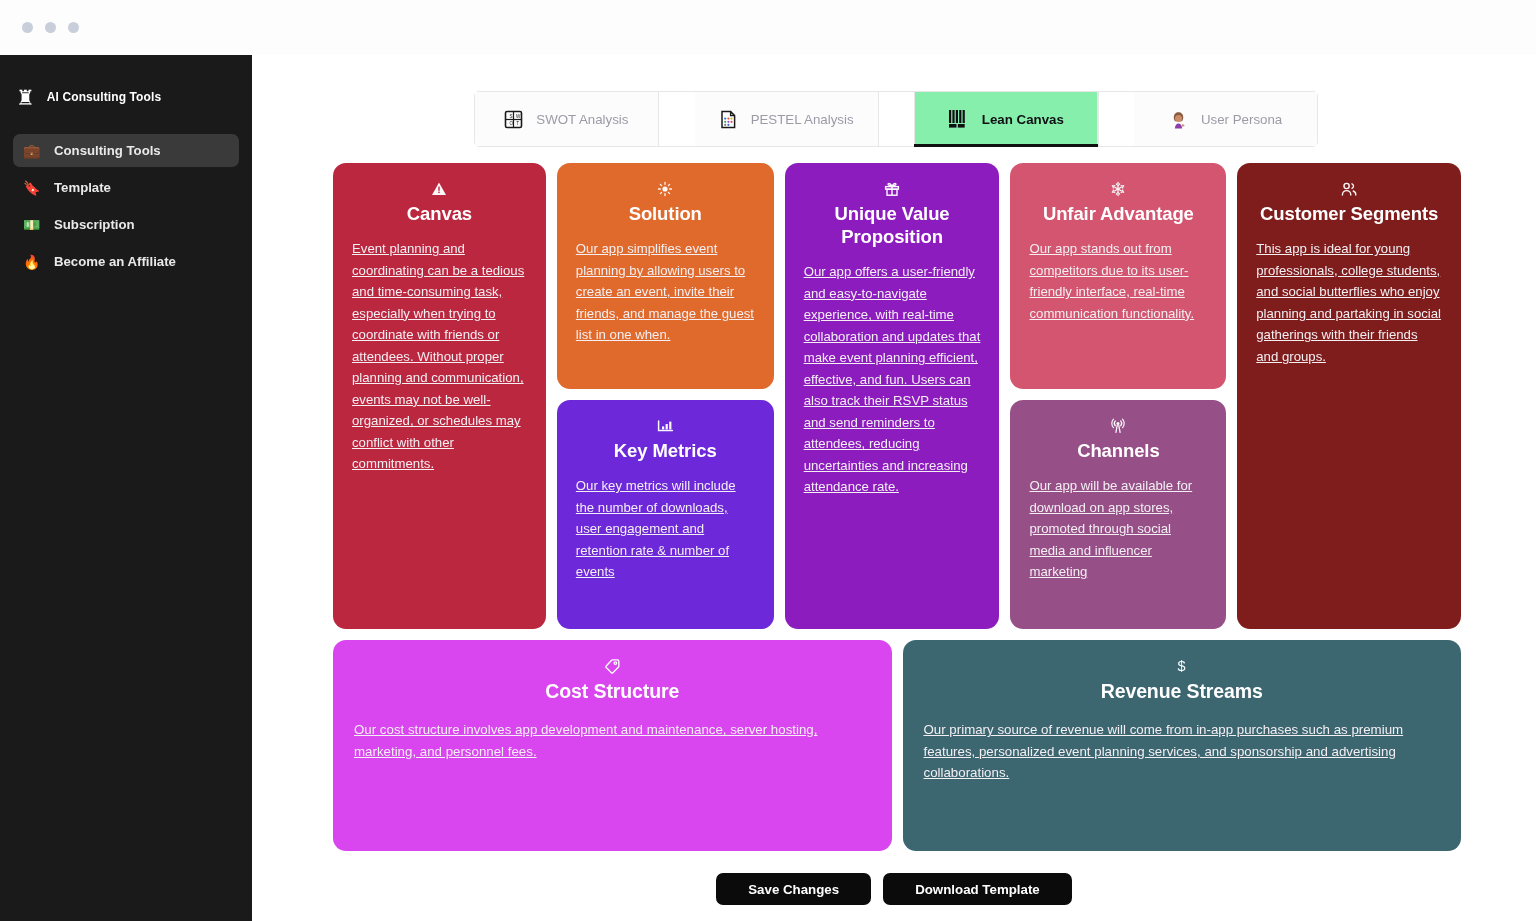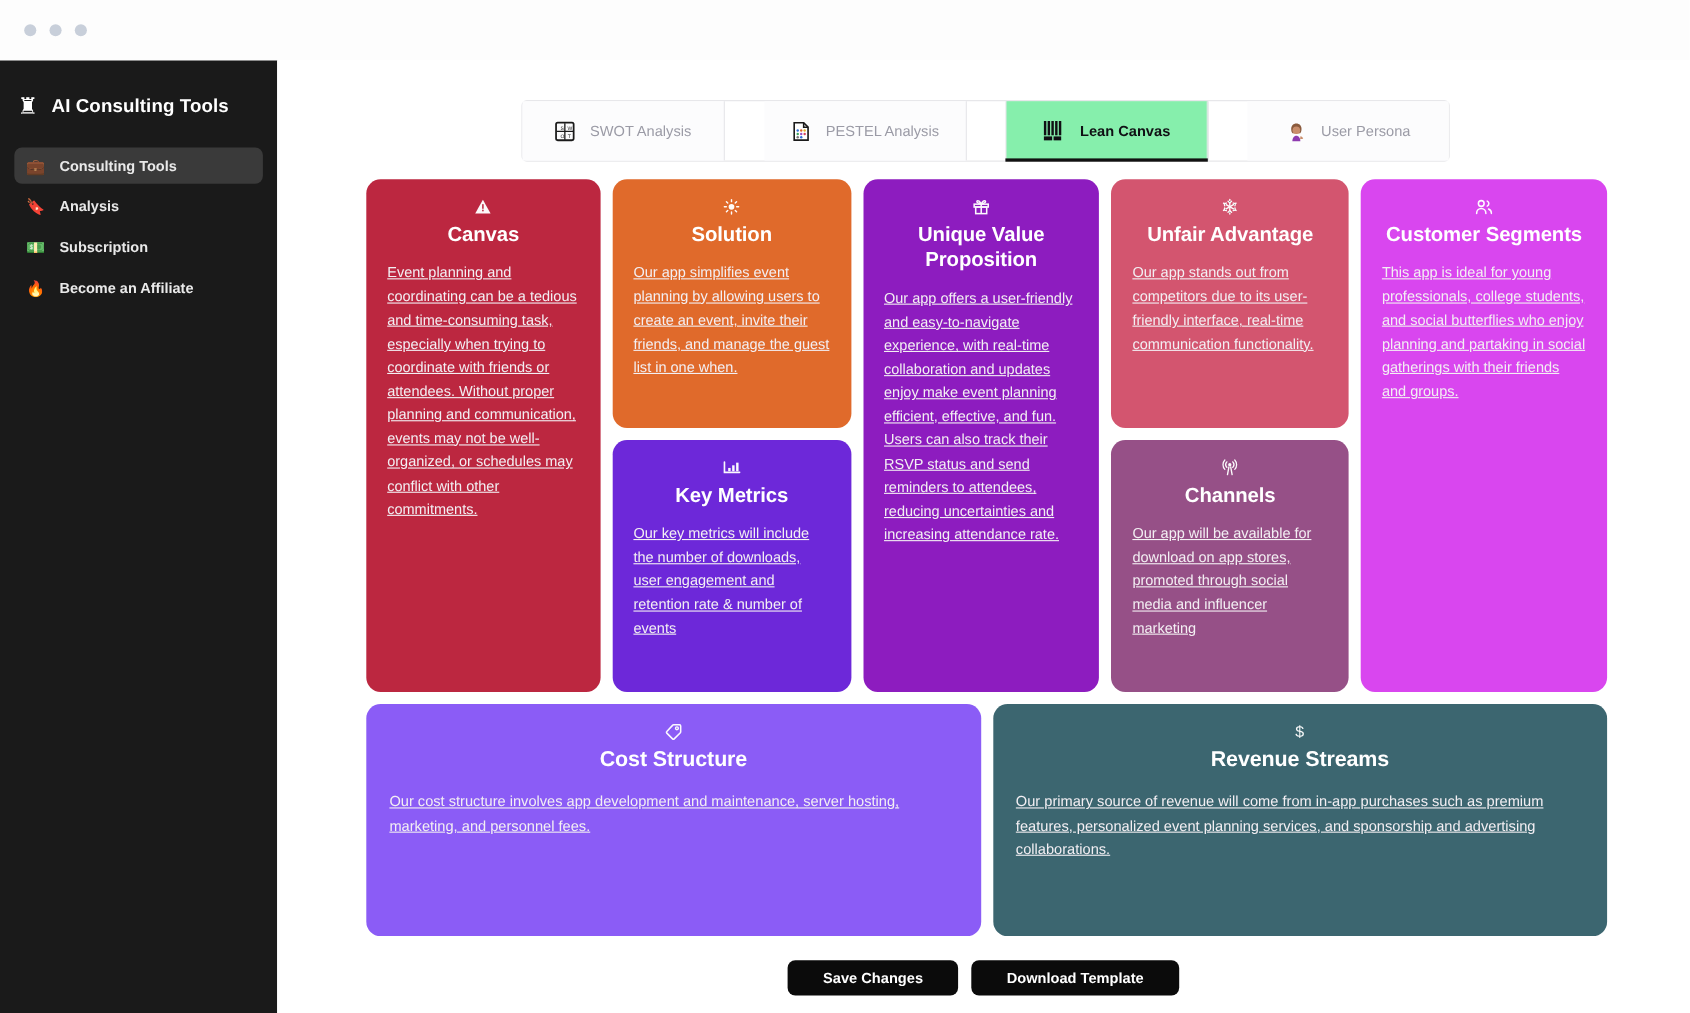--- a/index.html
+++ b/index.html
@@ -19,21 +19,21 @@
   .dots { display: flex; gap: 12px; }
   .dot { width: 11px; height: 11px; border-radius: 50%; background: #c8cfda; }
 
   
   .sidebar {
     position: absolute; top: 55px; left: 0; width: 252px; height: 866px;
     background: #1a1a1a; color: #fff; padding: 0;
   }
   .brand { display: flex; align-items: center; gap: 12px; padding: 22px 16px 0 16px; height: 62px; }
   .brand-icon { font-size: 21px; line-height: 1; }
-  .brand-title { font-size: 17px; font-weight: bold; letter-spacing: .1px; color: #fff; }
+  .brand-title { font-size: 12px; font-weight: bold; letter-spacing: .1px; color: #fff; }
   .nav { margin-top: 17px; padding: 0 13px; display: flex; flex-direction: column; gap: 4px; }
   .nav-item {
     display: flex; align-items: center; gap: 12px;
     height: 33px; padding: 0 10px; border-radius: 7px;
     font-size: 13.2px; font-weight: bold; color: #e9e9e9; cursor: pointer;
   }
   .nav-item.active { background: #3a3a3a; }
   .nav-ico { width: 19px; text-align: center; font-size: 14px; line-height: 1; }
 
   
@@ -120,21 +120,21 @@
       <span class="brand-icon">♜</span>
       <span class="brand-title">AI Consulting Tools</span>
     </div>
     <div class="nav">
       <div class="nav-item active">
         <span class="nav-ico">💼</span>
         <span>Consulting Tools</span>
       </div>
       <div class="nav-item">
         <span class="nav-ico">🔖</span>
-        <span>Analysis</span>
+        <span>Template</span>
       </div>
       <div class="nav-item">
         <span class="nav-ico">💵</span>
         <span>Subscription</span>
       </div>
       <div class="nav-item">
         <span class="nav-ico">🔥</span>
         <span>Become an Affiliate</span>
       </div>
     </div>
@@ -259,21 +259,21 @@
           <div class="card h-tall" style="background:#8d1cbf">
             <div class="card-ico">
               <svg width="16" height="16" viewBox="0 0 16 16">
                   <rect x="1.6" y="5.6" width="12.8" height="2.6" fill="none" stroke="#fff" stroke-width="1.4"></rect>
                   <rect x="3" y="8.2" width="10" height="6" fill="none" stroke="#fff" stroke-width="1.4"></rect>
                   <line x1="8" y1="5.6" x2="8" y2="14.2" stroke="#fff" stroke-width="1.4"></line>
                   <path d="M8 5.4C6.6 3 5.4 2 4.4 2.6 3.4 3.2 4.6 5 8 5.4zM8 5.4c1.4-2.4 2.6-3.4 3.6-2.8 1 .6-.2 2.4-3.6 2.8z" fill="none" stroke="#fff" stroke-width="1.3"></path>
                 </svg>
             </div>
             <div class="card-title">Unique Value Proposition</div>
-            <div class="card-body">Our app offers a user-friendly and easy-to-navigate experience, with real-time collaboration and updates enjoy make event planning efficient, effective, and fun. Users can also track their RSVP status and send reminders to attendees, reducing uncertainties and increasing attendance rate.</div>
+            <div class="card-body">Our app offers a user-friendly and easy-to-navigate experience, with real-time collaboration and updates that make event planning efficient, effective, and fun. Users can also track their RSVP status and send reminders to attendees, reducing uncertainties and increasing attendance rate.</div>
           </div>
         </div>
 
         <div class="col col-4">
           <div class="card h-short" style="background:#d3556f">
             <div class="card-ico">
               <svg width="16" height="16" viewBox="0 0 16 16">
                   <g stroke="#fff" stroke-width="1.25" stroke-linecap="round">
                     <line x1="8" y1="1.4" x2="8" y2="14.6"></line>
                     <line x1="2.3" y1="4.7" x2="13.7" y2="11.3"></line>
@@ -294,37 +294,37 @@
                   <path d="M3.5 9.7a6.2 6.2 0 0 1 0-8.5M12.5 1.2a6.2 6.2 0 0 1 0 8.5" fill="none" stroke="#fff" stroke-width="1.15" stroke-linecap="round"></path>
                   <path d="M7.2 7.4 5.9 14.4M8.8 7.4l1.3 7" fill="none" stroke="#fff" stroke-width="1.25" stroke-linecap="round"></path>
                 </svg>
             </div>
             <div class="card-title">Channels</div>
             <div class="card-body">Our app will be available for download on app stores, promoted through social media and influencer marketing</div>
           </div>
         </div>
 
         <div class="col col-5">
-          <div class="card h-tall" style="background:#d946ef">
+          <div class="card h-tall" style="background:#7f1d1d">
             <div class="card-ico">
               <svg width="18" height="16" viewBox="0 0 18 16">
                   <circle cx="6.6" cy="5" r="2.6" fill="none" stroke="#fff" stroke-width="1.4"></circle>
                   <path d="M2.4 14c0-2.6 1.9-4.4 4.2-4.4s4.2 1.8 4.2 4.4" fill="none" stroke="#fff" stroke-width="1.4" stroke-linecap="round"></path>
                   <path d="M12 2.8a2.5 2.5 0 0 1 0 4.6M13.2 10a4 4 0 0 1 2.6 4" fill="none" stroke="#fff" stroke-width="1.35" stroke-linecap="round"></path>
                 </svg>
             </div>
             <div class="card-title">Customer Segments</div>
             <div class="card-body">This app is ideal for young professionals, college students, and social butterflies who enjoy planning and partaking in social gatherings with their friends and groups.</div>
           </div>
         </div>
 
       </div>
 
       <div class="row-bottom">
-        <div class="wide-card" style="background:#8b5cf6">
+        <div class="wide-card" style="background:#d946ef">
           <div class="card-ico">
             <svg width="17" height="16" viewBox="0 0 17 16">
                 <path d="M8.4 1.9h5.3c.6 0 1.1.5 1.1 1.1v5.3c0 .3-.1.6-.3.8l-5.6 5.6c-.4.4-1.1.4-1.5 0L2.2 9.5c-.4-.4-.4-1.1 0-1.5l5.4-5.8c.2-.2.5-.3.8-.3z" fill="none" stroke="#fff" stroke-width="1.4"></path>
                 <circle cx="11.4" cy="5.1" r="1.3" fill="none" stroke="#fff" stroke-width="1.3"></circle>
               </svg>
           </div>
           <div class="card-title">Cost Structure</div>
           <div class="card-body">Our cost structure involves app development and maintenance, server hosting, marketing, and personnel fees.</div>
         </div>
         <div class="wide-card" style="background:#3c6670">

